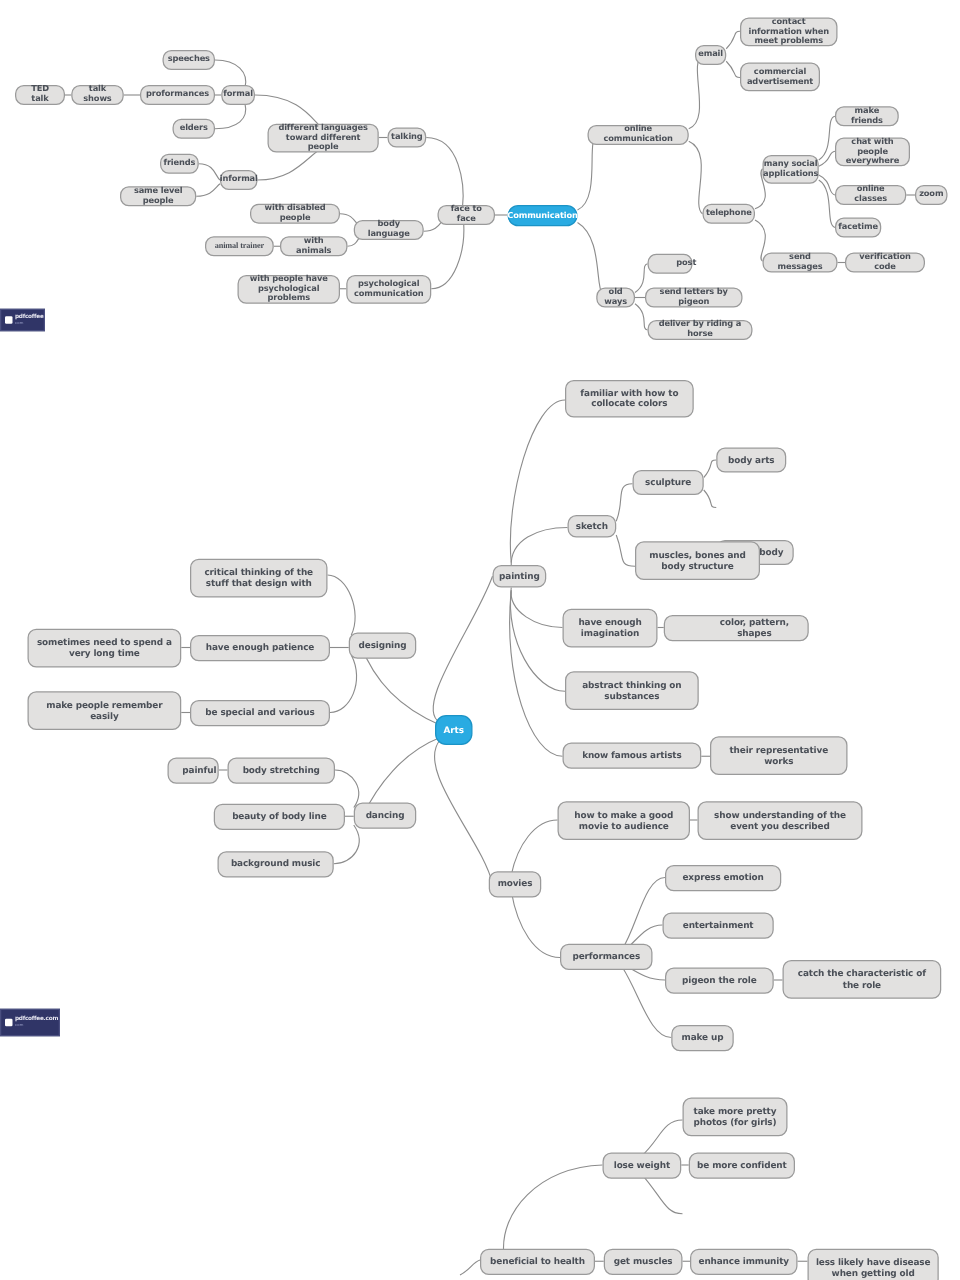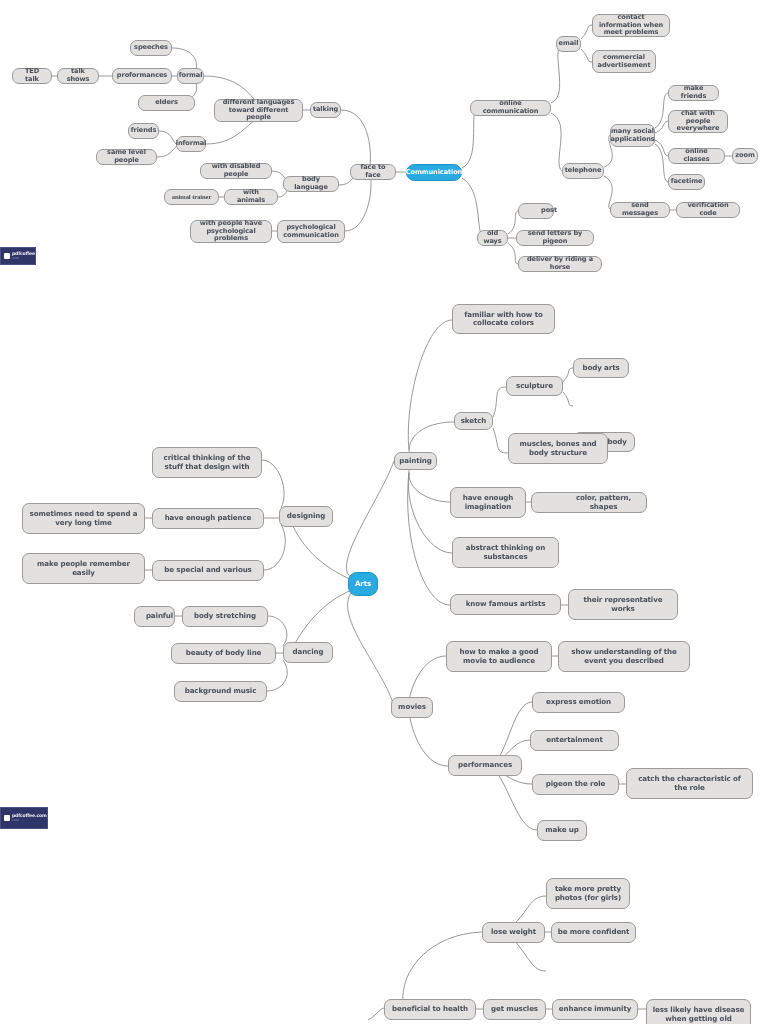--- a/index.html
+++ b/index.html
@@ -209,21 +209,21 @@
 
     <path d="M546,1009 L552,1009"></path>
 
     <path d="M638,1009 L646,1009"></path>
   </svg>
 
   <div class="node fs65" style="left:12px;top:68px;width:40px;height:16px;">TED talk</div>
   <div class="node fs65" style="left:57px;top:68px;width:42px;height:16px;">talk shows</div>
   <div class="node fs65" style="left:112px;top:68px;width:60px;height:16px;">proformances</div>
   <div class="node fs65" style="left:130px;top:40px;width:42px;height:16px;">speeches</div>
-  <div class="node fs65" style="left:138px;top:95px;width:57px;height:16px;">elders</div>
+  <div class="node fs65" style="left:138px;top:95px;width:34px;height:16px;">elders</div>
   <div class="node fs65" style="left:177px;top:68px;width:27px;height:16px;">formal</div>
   <div class="node fs65" style="left:128px;top:123px;width:31px;height:16px;">friends</div>
   <div class="node fs65" style="left:96px;top:149px;width:61px;height:16px;">same level people</div>
   <div class="node fs65" style="left:176px;top:136px;width:30px;height:16px;">informal</div>
   <div class="node fs65" style="left:214px;top:99px;width:89px;height:23px;">different languages toward different people</div>
   <div class="node fs65" style="left:310px;top:102px;width:31px;height:16px;">talking</div>
   <div class="node fs65" style="left:200px;top:163px;width:72px;height:16px;">with disabled people</div>
   <div class="node fs65" style="left:164px;top:189px;width:55px;height:16px;font-family:Liberation Serif, serif;">animal trainer</div>
   <div class="node fs65" style="left:224px;top:189px;width:54px;height:16px;">with animals</div>
   <div class="node fs65" style="left:283px;top:176px;width:56px;height:16px;">body language</div>

